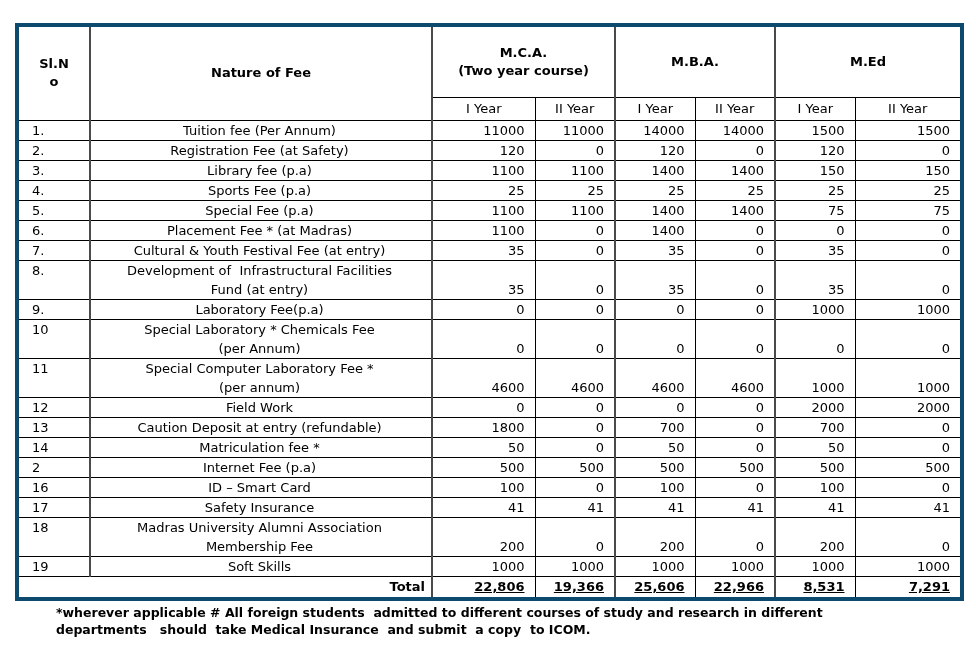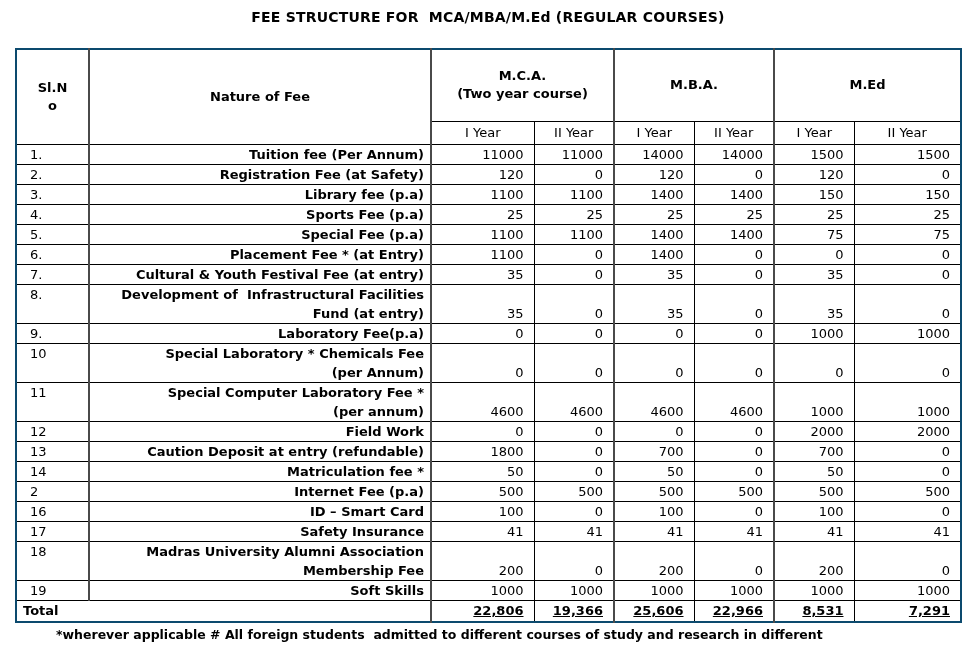--- a/index.html
+++ b/index.html
@@ -19,21 +19,21 @@
     font-size: 14px;
     font-weight: bold;
     white-space: pre-wrap;
     letter-spacing: 0.2px;
   }
   table.fee-table {
     border-collapse: collapse;
     table-layout: fixed;
     width: 945px;
     margin: 23px 0 0 15px;
-    border: 2px solid #0c4a6e;
+    border: 4px solid #0c4a6e;
   }
   .fee-table th, .fee-table td {
     border: 1px solid #000;
     font-size: 13px;
     padding: 0 6px;
     overflow: hidden;
   }
   
   thead tr.r1 th:nth-child(2),
   thead tr.r1 th:nth-child(3),
@@ -48,40 +48,39 @@
   tbody td:nth-child(7),
   tfoot td:nth-child(2),
   tfoot td:nth-child(4),
   tfoot td:nth-child(6) {
     border-left: 2px solid #4a4a4a;
   }
   thead tr.r1 th { height: 72px; font-weight: bold; text-align: center; vertical-align: middle; white-space: pre-line; line-height: 18px; }
   thead tr.r2 th { height: 23px; font-weight: normal; vertical-align: middle; }
   tbody td { height: 19px; line-height: 19px; }
   td.c-no  { vertical-align: top; padding-left: 13px; text-align: left; }
-  td.c-label { vertical-align: top; text-align: right; padding-left: 3px; white-space: pre-wrap; font-weight: bold; }
+  td.c-label { vertical-align: top; text-align: center; padding-left: 3px; white-space: pre-wrap; }
   td.c-val { vertical-align: bottom; text-align: right; padding-right: 10px; }
   tfoot td { height: 21px; font-weight: bold; line-height: 20px; }
-  td.t-label { text-align: left; vertical-align: middle; margin-left: 14px; }
+  td.t-label { text-align: right; vertical-align: middle; margin-left: 14px; }
   td.t-val { text-align: right; padding-right: 10px; vertical-align: middle; text-decoration: underline; }
   .footnote {
     margin: 3px 0 0 56px;
     width: 890px;
     font-size: 12.5px;
     font-weight: bold;
     line-height: 17px;
     white-space: pre-wrap;
   }
 </style>
 </head>
 <body>
 
 <div class="page">
 
-  <div class="title">FEE STRUCTURE FOR  MCA/MBA/M.Ed (REGULAR COURSES)</div>
 
   <table class="fee-table">
     <colgroup>
       <col style="width:73px">
         <col style="width:342px">
       <col style="width:103px">
         <col style="width:80px">
       <col style="width:80px">
         <col style="width:80px">
       <col style="width:80px">
@@ -157,21 +156,21 @@
     <td class="c-val">1100</td>
     <td class="c-val">1100</td>
     <td class="c-val">1400</td>
     <td class="c-val">1400</td>
     <td class="c-val">75</td>
     <td class="c-val">75</td>
   </tr>
 
   <tr>
     <td class="c-no">6.</td>
-    <td class="c-label">Placement Fee * (at Entry)</td>
+    <td class="c-label">Placement Fee * (at Madras)</td>
     <td class="c-val">1100</td>
     <td class="c-val">0</td>
     <td class="c-val">1400</td>
     <td class="c-val">0</td>
     <td class="c-val">0</td>
     <td class="c-val">0</td>
   </tr>
 
   <tr>
     <td class="c-no">7.</td>

